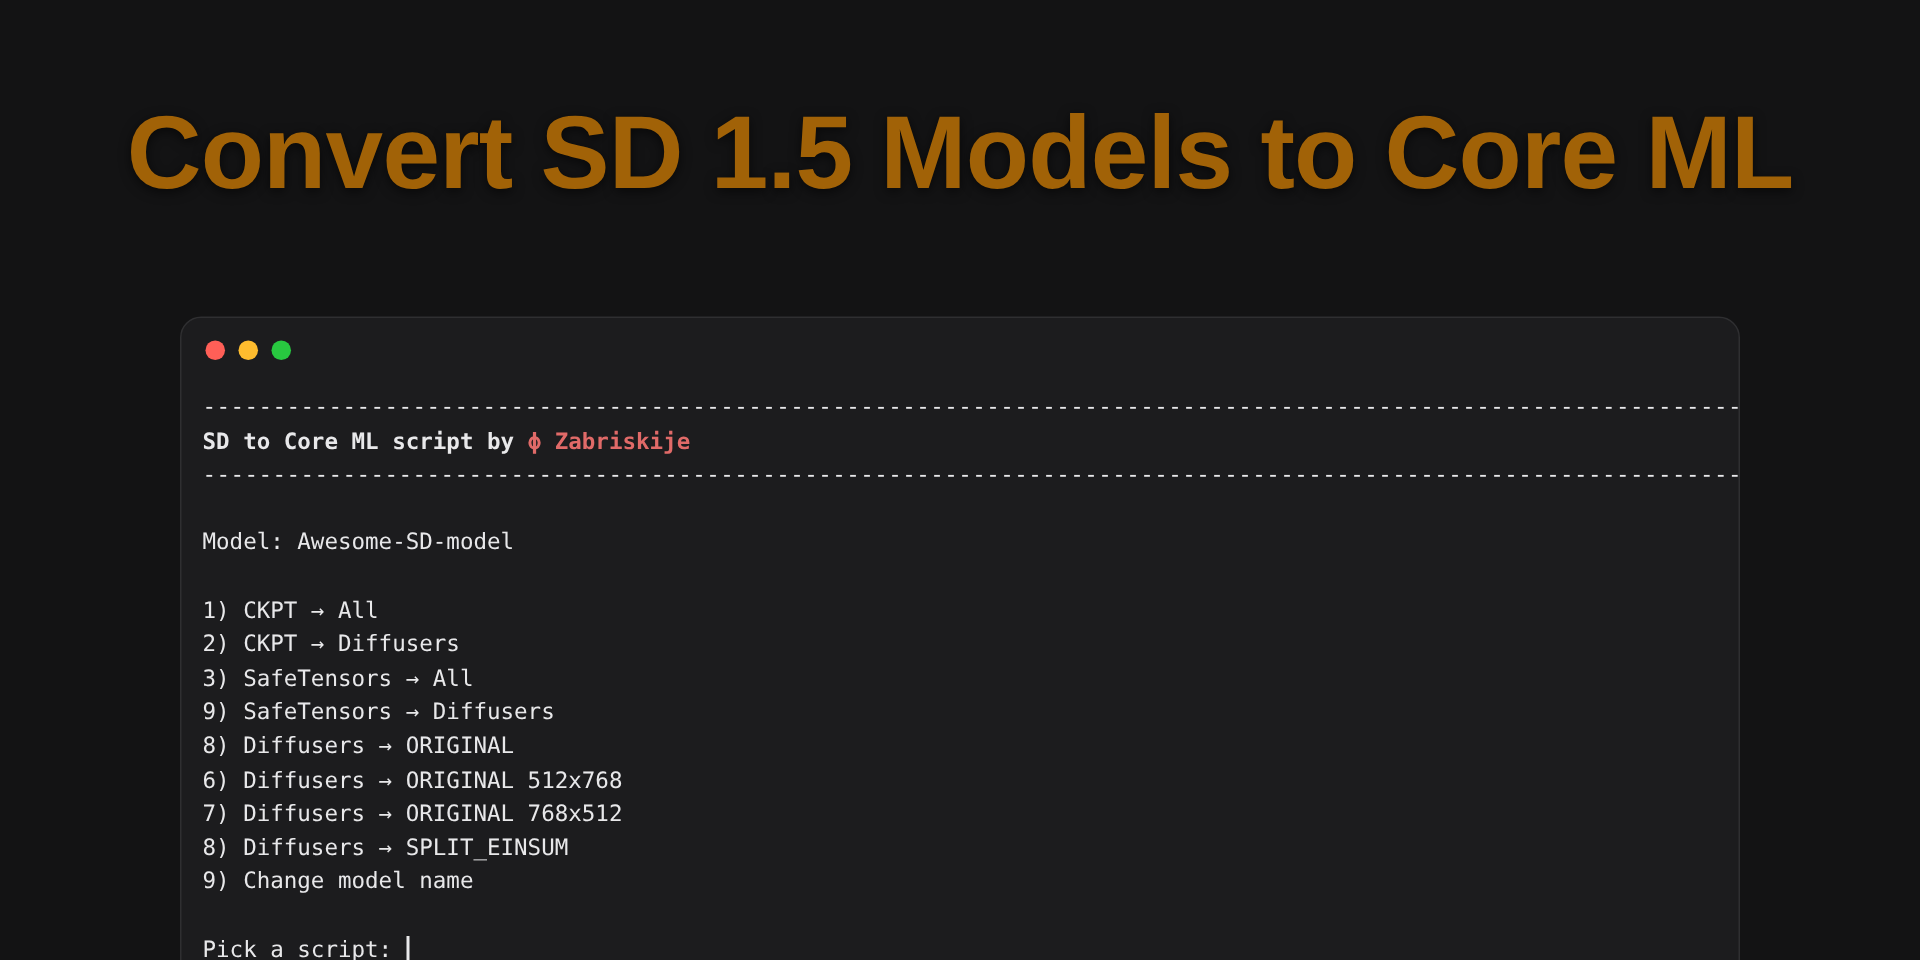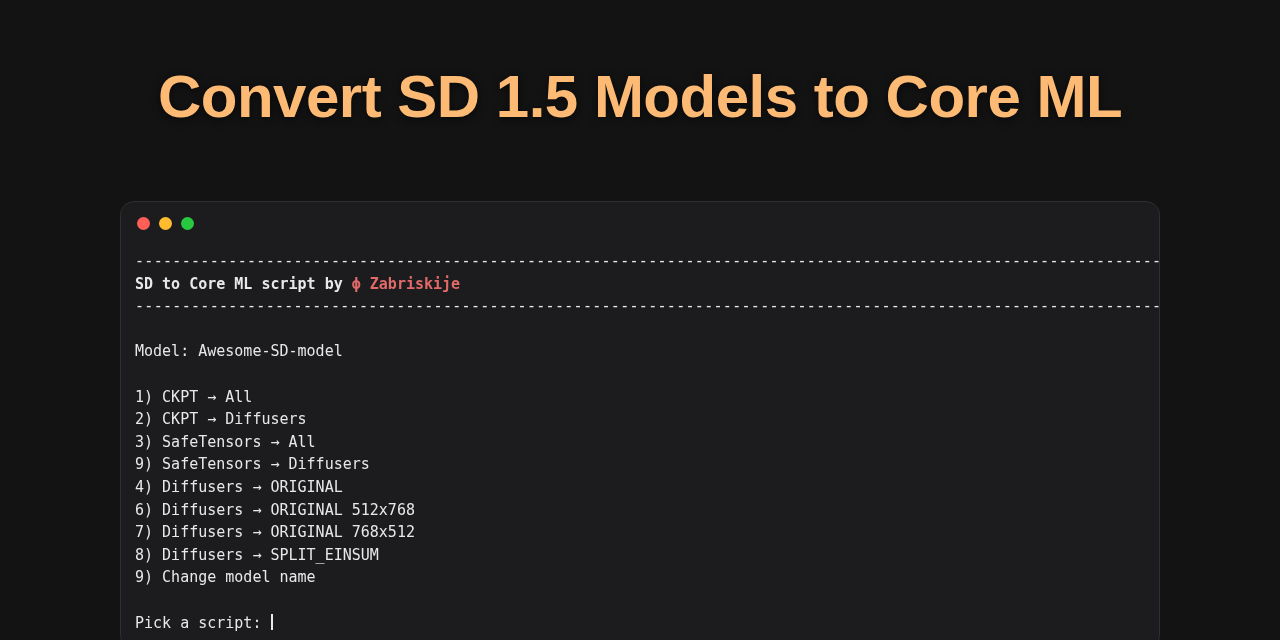--- a/index.html
+++ b/index.html
@@ -4,22 +4,22 @@
 <style>
   * { margin: 0; padding: 0; box-sizing: border-box; }
   html, body {
     width: 1280px;
     height: 640px;
     background: #131314;
     font-family: -apple-system, BlinkMacSystemFont, "Segoe UI", Helvetica, Arial, sans-serif;
     overflow: hidden;
   }
   .page-title {
-    color: #fdba74;
-    font-size: 60px;
+    color: #a16207;
+    font-size: 69px;
     font-weight: 700;
     text-align: center;
     margin-top: 62px;
     letter-spacing: -0.5px;
     text-shadow: 0 2px 8px rgba(0,0,0,0.6);
   }
   .terminal {
     width: 1040px;
     margin: 70px auto 0 auto;
     background: #1c1c1e;
@@ -92,20 +92,20 @@
   <div class="term-body"><span class="rule-line">--------------------------------------------------------------------------------------------------------------</span>
 <span class="credit-prefix">SD to Core ML script by </span><span class="credit-name">ϕ Zabriskije</span>
 <span class="rule-line">--------------------------------------------------------------------------------------------------------------</span>
 
 <span>Model: </span><span>Awesome-SD-model</span>
 
 <span>1) CKPT → All</span>
 <span>2) CKPT → Diffusers</span>
 <span>3) SafeTensors → All</span>
 <span>9) SafeTensors → Diffusers</span>
-<span>4) Diffusers → ORIGINAL</span>
+<span>8) Diffusers → ORIGINAL</span>
 <span>6) Diffusers → ORIGINAL 512x768</span>
 <span>7) Diffusers → ORIGINAL 768x512</span>
 <span>8) Diffusers → SPLIT_EINSUM</span>
 <span>9) Change model name</span>
 
 <span>Pick a script: </span><span class="cursor"></span></div>
 </div>
 
 </body></html>

